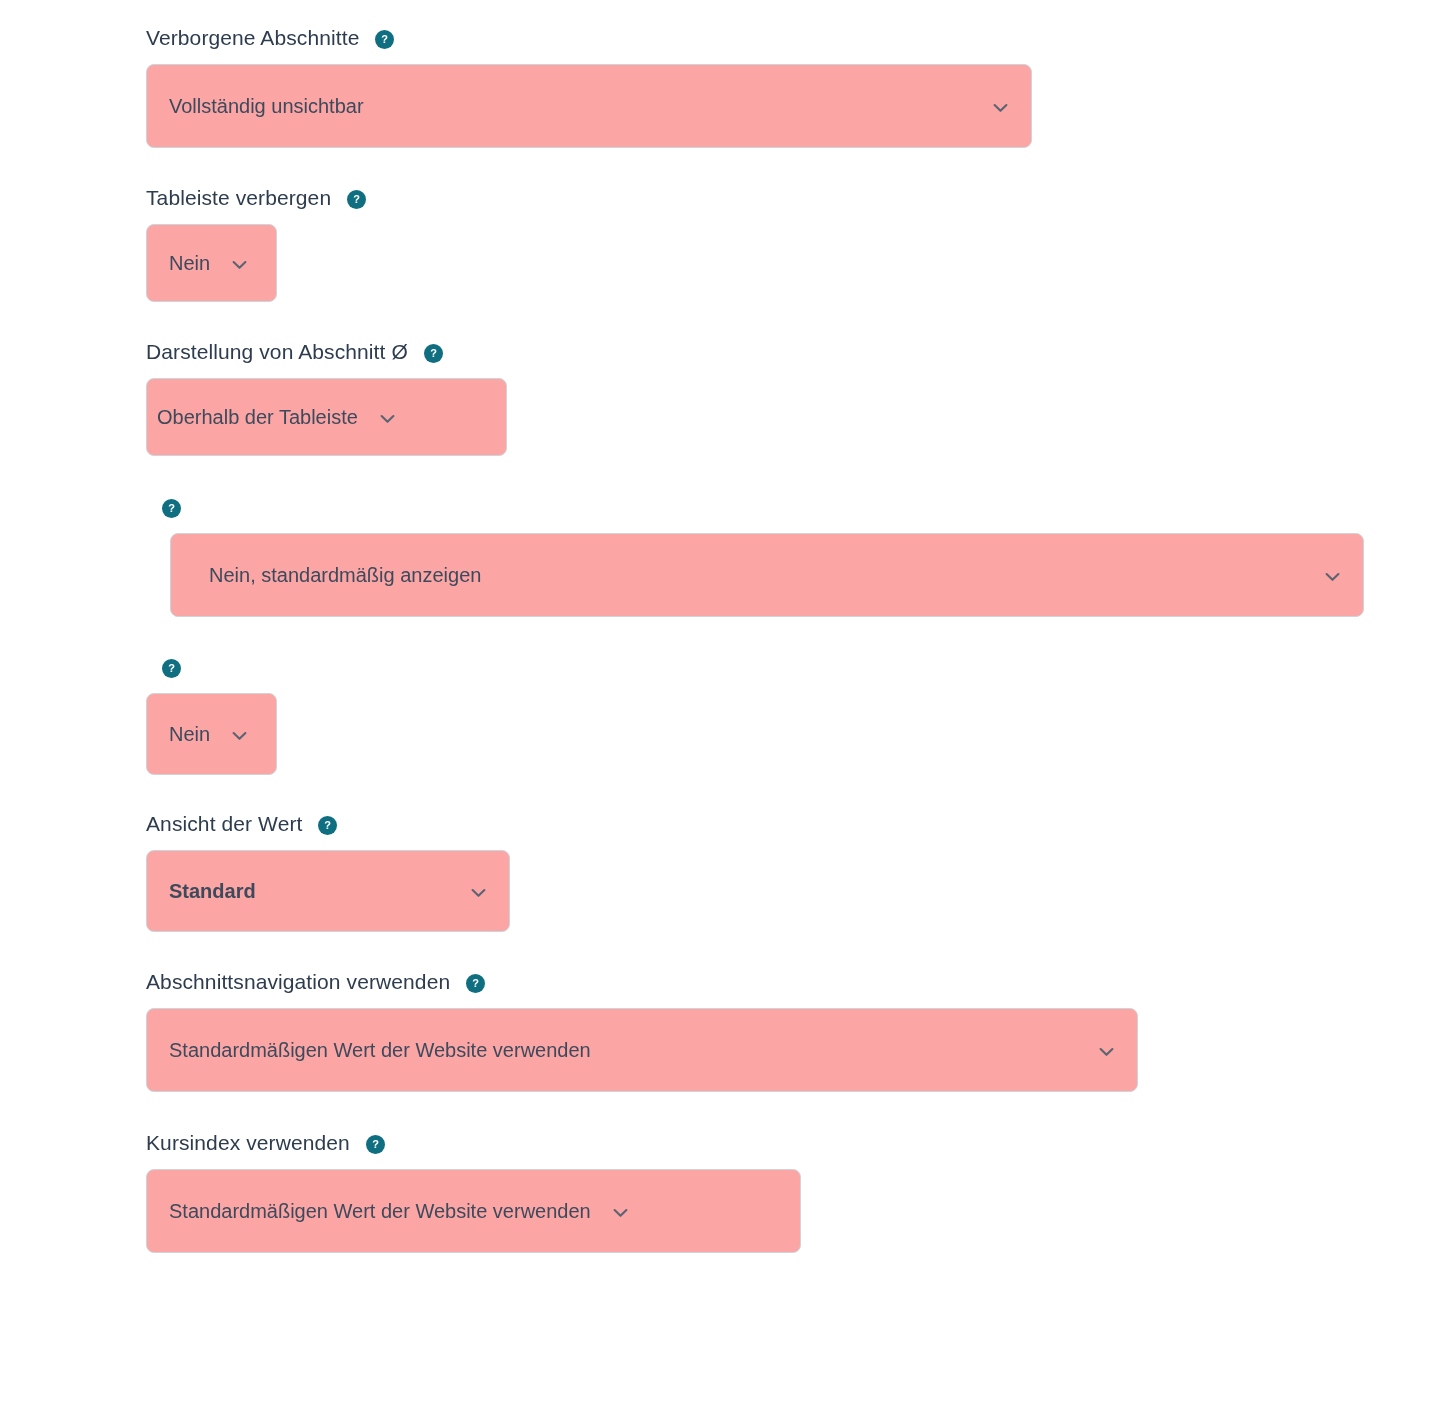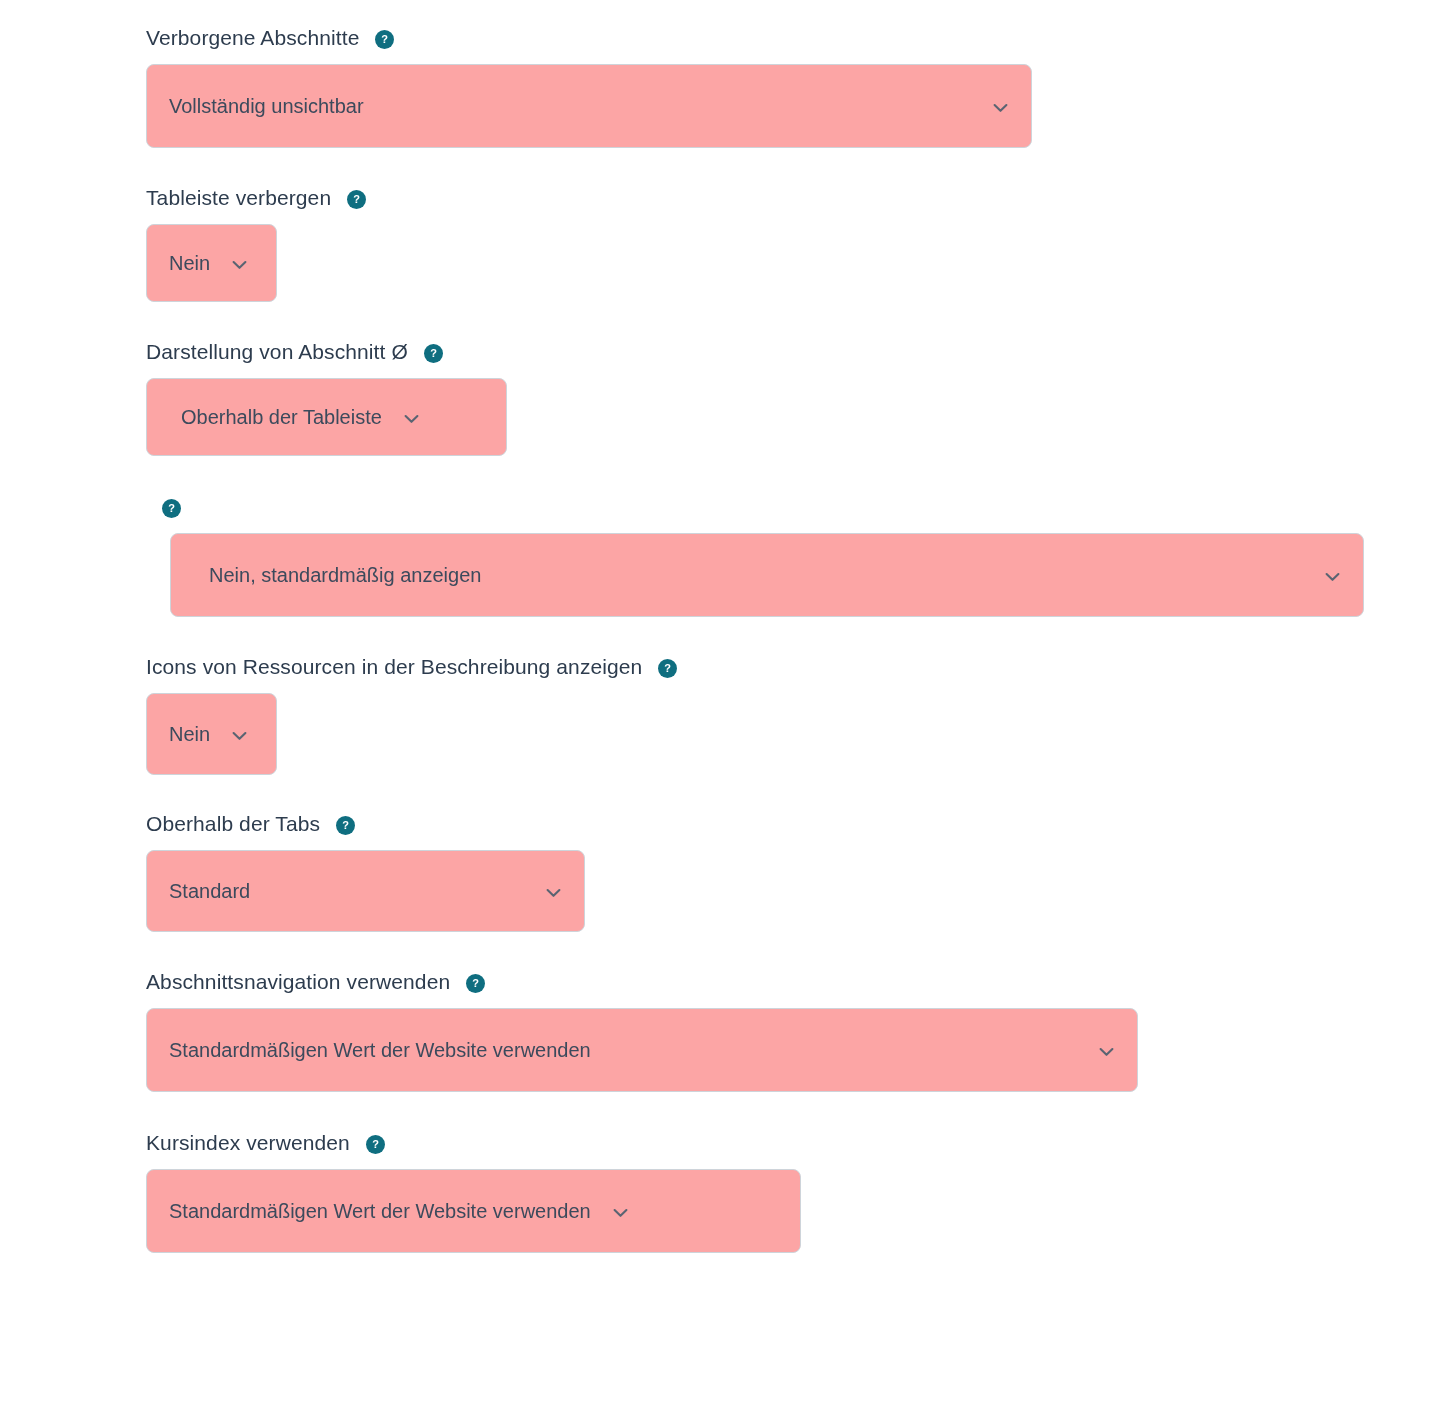--- a/index.html
+++ b/index.html
@@ -61,24 +61,24 @@
     border-radius: 8px;
     color: #3c4a5c;
     font-size: 20px;
     line-height: 24px;
     cursor: pointer;
     white-space: nowrap;
   }
   
   .select-box.w1 { width: 886px;  height: 84px; padding: 0 22px; }
   .select-box.w2 { width: 131px;  height: 78px; padding: 0 22px; }
-  .select-box.w3 { width: 361px;  height: 78px; padding: 0 34px; }
+  .select-box.w3 { width: 361px;  height: 78px; padding: 0 10px; }
   .select-box.w4 { width: 1194px; height: 84px; padding: 0 38px; margin-left: 24px; }
   .select-box.w5 { width: 131px;  height: 82px; padding: 0 22px; }
-  .select-box.w6 { width: 439px;  height: 82px; padding: 0 22px; }
+  .select-box.w6 { width: 364px;  height: 82px; padding: 0 22px; font-weight: bold; }
   .select-box.w7 { width: 992px;  height: 84px; padding: 0 22px; }
   .select-box.w8 { width: 655px;  height: 84px; padding: 0 22px; }
 
   .select-value {
     flex: 0 0 auto;
   }
   
   .chev-right {
     position: absolute;
     right: 23px;
@@ -182,42 +182,41 @@
           <path d="M1.6 2 L7.5 7.8 L13.4 2" fill="none" stroke="#5a6472" stroke-width="2.1" stroke-linecap="round" stroke-linejoin="round"></path>
         </svg>
       </span>
     </div>
   </div>
 
   <div class="spacer-4"></div>
 
   <div class="field">
     <div class="field-label">
-      <span class="label-text">Icons von Ressourcen in der Beschreibung anzeigen</span>
       <span class="help-icon">
         <svg width="11" height="13" viewBox="0 0 11 13" aria-hidden="true">
           <text x="5.5" y="10" text-anchor="middle" font-family="Liberation Sans, sans-serif" font-size="11" font-weight="bold" fill="#ffffff">?</text>
         </svg>
       </span>
     </div>
     <div class="select-box w5">
       <span class="select-value">Nein</span>
       <span class="chev-inline">
         <svg width="15" height="10" viewBox="0 0 15 10" aria-hidden="true">
           <path d="M1.6 2 L7.5 7.8 L13.4 2" fill="none" stroke="#5a6472" stroke-width="2.1" stroke-linecap="round" stroke-linejoin="round"></path>
         </svg>
       </span>
     </div>
   </div>
 
   <div class="spacer-5"></div>
 
   <div class="field">
     <div class="field-label">
-      <span class="label-text">Oberhalb der Tabs</span>
+      <span class="label-text">Ansicht der Wert</span>
       <span class="help-icon">
         <svg width="11" height="13" viewBox="0 0 11 13" aria-hidden="true">
           <text x="5.5" y="10" text-anchor="middle" font-family="Liberation Sans, sans-serif" font-size="11" font-weight="bold" fill="#ffffff">?</text>
         </svg>
       </span>
     </div>
     <div class="select-box w6">
       <span class="select-value">Standard</span>
       <span class="chev-right">
         <svg width="15" height="10" viewBox="0 0 15 10" aria-hidden="true">

